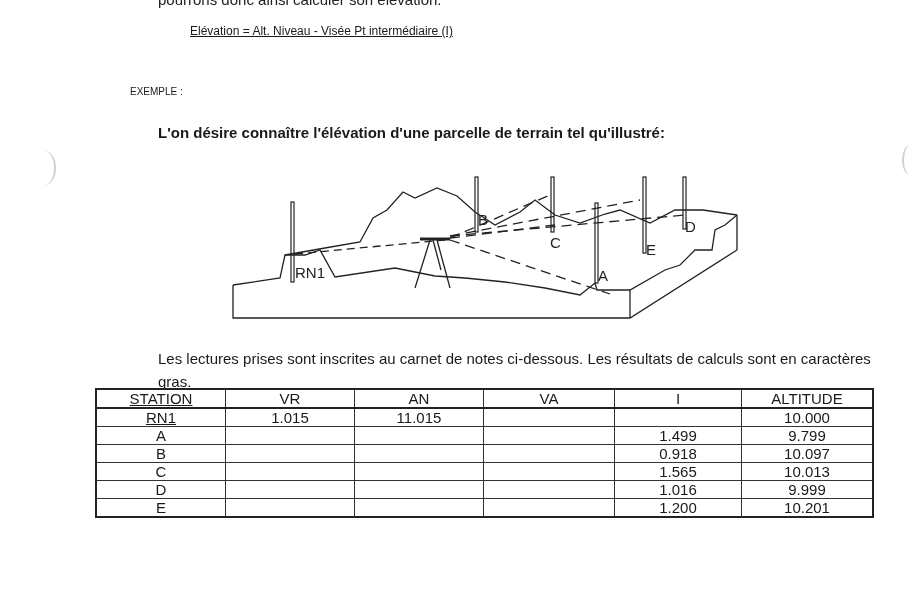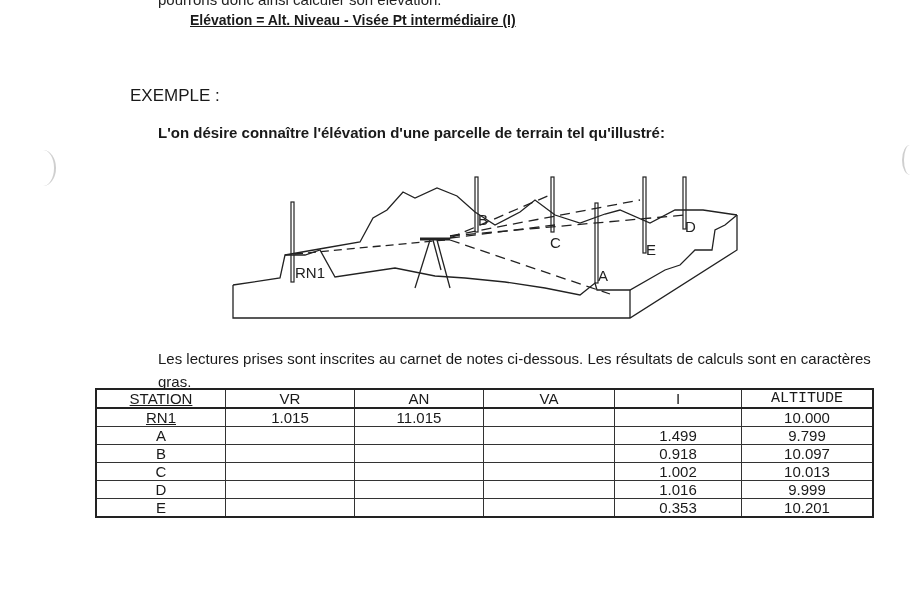--- a/index.html
+++ b/index.html
@@ -1,31 +1,31 @@
 <!DOCTYPE html>
 <html><head>
 <meta charset="utf-8">
 <style>
   html, body { margin:0; padding:0; background:#fff; }
   body { width:911px; height:614px; position:relative; overflow:hidden;
          font-family:"Liberation Sans", sans-serif; color:#1a1a1a; }
   .abs { position:absolute; }
   .top-line { left:158px; top:-9px; font-size:15px; white-space:nowrap; color:#222; }
-  .formula { left:190px; top:12px; font-size:14px; font-weight:bold; text-decoration:underline; white-space:nowrap; }
-  .example { left:130px; top:86px; font-size:17px; }
+  .formula { left:190px; top:24px; font-size:12px; font-weight:normal; text-decoration:underline; white-space:nowrap; }
+  .example { left:130px; top:86px; font-size:10px; }
   .intro { left:158px; top:124px; font-size:15px; white-space:nowrap;font-weight:bold; }
   .hole-l { left:30px; top:150px; width:24px; height:36px; border-right:2px solid #bbb; border-radius:0 50% 50% 0; opacity:.7; }
   .hole-r { left:902px; top:145px; width:14px; height:30px; border-left:2px solid #bbb; border-radius:50% 0 0 50%; opacity:.7; }
   .fig { left:225px; top:170px; }
   .reading { left:158px; top:347px; width:720px; font-size:15px; line-height:23px; }
   table.carnet { position:absolute; left:95px; top:388px; border-collapse:collapse;
                  border:2.5px solid #222; font-size:15px; }
   table.carnet th, table.carnet td { border:1.5px solid #333; height:17px; padding:0; text-align:center; font-weight:normal; line-height:17px; }
   table.carnet th { border-bottom:2.5px solid #222; }
-  .c0{width:128px;margin-top:14px;} .c1{width:128px;} .c2{width:128px;border-radius:6px;} .c3{width:130px;} .c4{width:126px;} .c5{width:130px;font-family:Liberation Mono, monospace;}
+  .c0{width:128px;margin-top:14px;} .c1{width:128px;} .c2{width:128px;border-radius:6px;} .c3{width:130px;} .c4{width:126px;} .c5{width:130px;}
   .u { text-decoration:underline; }
   .b { font-weight:bold; }
 </style>
 </head>
 <body>
 
 <div class="abs top-line">pourrons donc ainsi calculer son élévation.</div>
 <div class="abs formula">Elévation = Alt. Niveau - Visée Pt intermédiaire (I)</div>
 <div class="abs example">EXEMPLE :</div>
 <div class="abs intro">L'on désire connaître l'élévation d'une parcelle de terrain tel qu'illustré:</div>
@@ -109,33 +109,33 @@
       <td></td>
       <td></td>
       <td>0.918</td>
       <td class="b">10.097</td>
     </tr>
     <tr>
       <td>C</td>
       <td></td>
       <td></td>
       <td></td>
-      <td>1.002</td>
+      <td>1.565</td>
       <td class="b">10.013</td>
     </tr>
     <tr>
       <td>D</td>
       <td></td>
       <td></td>
       <td></td>
       <td>1.016</td>
       <td class="b">9.999</td>
     </tr>
     <tr>
       <td>E</td>
       <td></td>
       <td></td>
       <td></td>
-      <td>0.353</td>
+      <td>1.200</td>
       <td class="b">10.201</td>
     </tr>
   </tbody>
 </table>
 
 </body></html>

